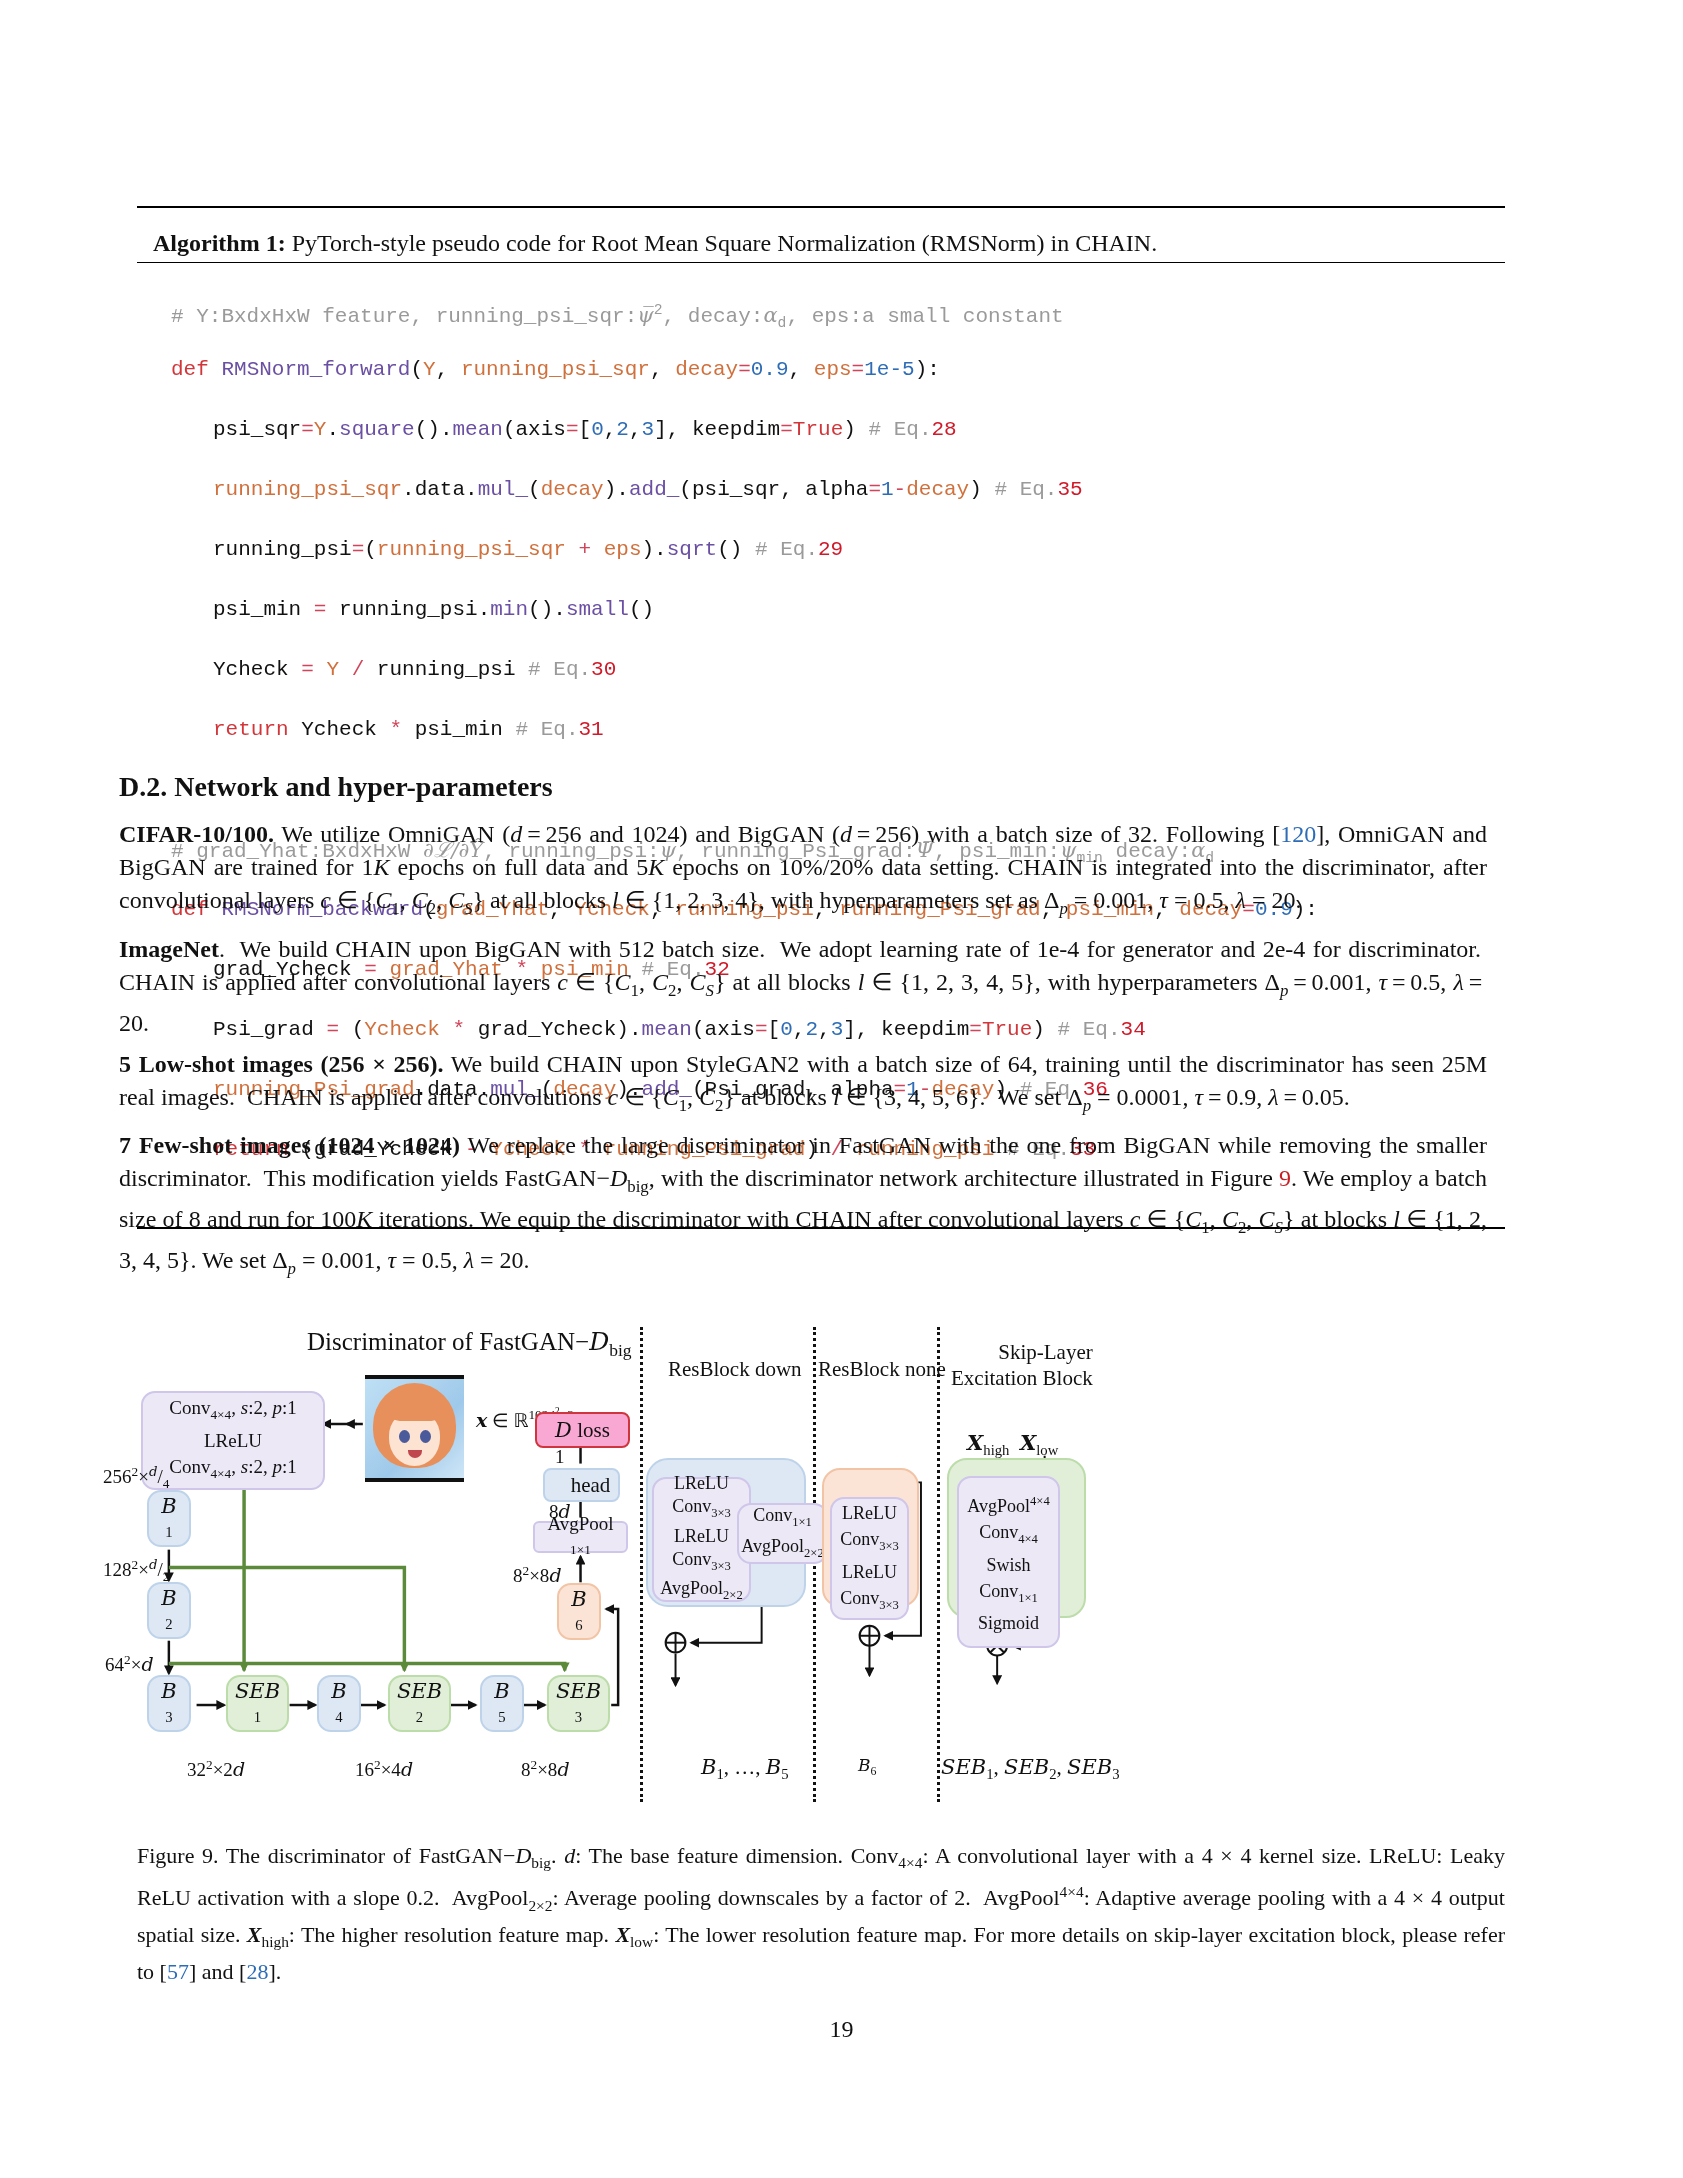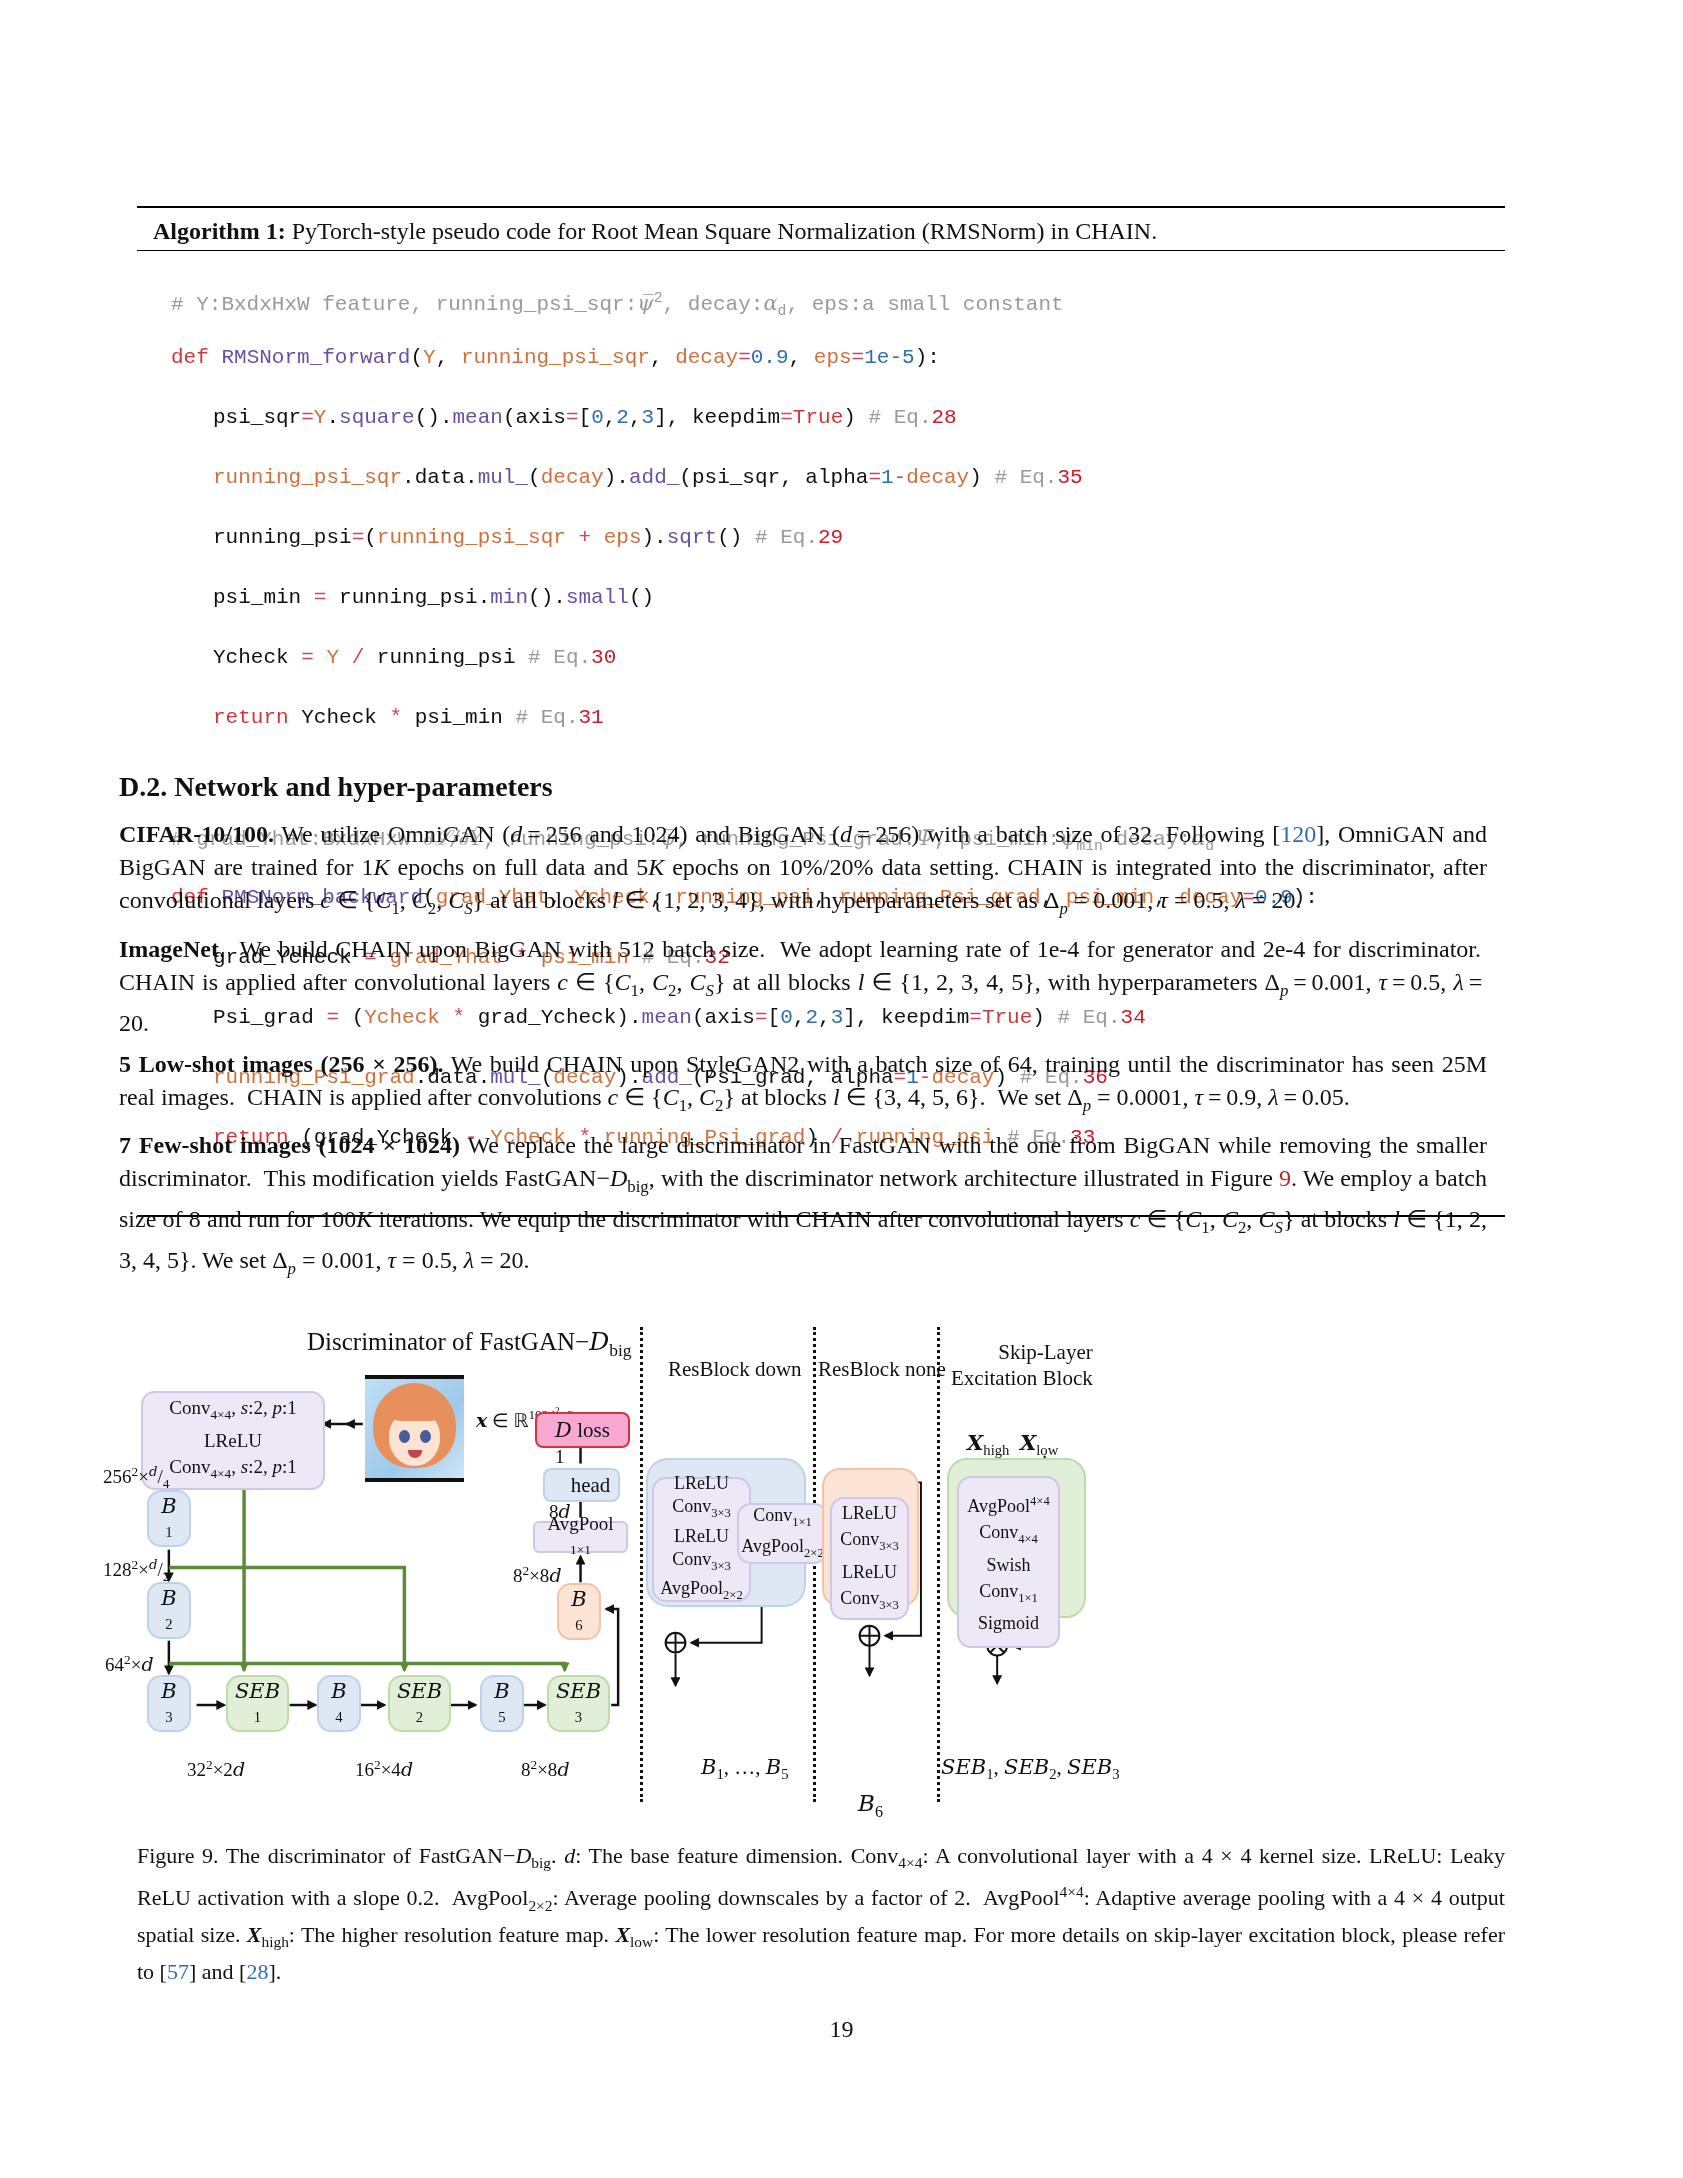--- a/index.html
+++ b/index.html
@@ -1,21 +1,21 @@
 <!DOCTYPE html>
 <html><head>
 <meta charset="utf-8">
 <style>
   html, body { margin: 0; padding: 0; background: #ffffff; }
   body { width: 1683px; height: 2178px; position: relative; font-family: "Liberation Serif", serif; color: #111; overflow: hidden; }
   .abs { position: absolute; }
   
   #algo { left: 137px; top: 206px; width: 1368px; }
   .rule-thick { border-top: 2px solid #000; }
-  .algo-title { font-size: 24px; padding: 8px 16px 4px 16px; border-bottom: 1.5px solid #000; line-height: 30px; }
+  .algo-title { font-size: 24px; padding: 20px 16px 4px 16px; border-bottom: 1.5px solid #000; line-height: 30px; }
   .algo-title b { font-weight: bold; }
   .code { font-family: "Liberation Mono", monospace; font-size: 21px; line-height: 30px; padding: 2px 0 2px 34px; white-space: pre; }
   .code .ln { height: 30px; }
   .ind { padding-left: 42px; }
   .c-cm { color: #9a9a9a; }
   .c-kw2 { color: #d2363a; }
   .c-fn { color: #6a4fa3; }
   .c-ar { color: #d0703c; }
   .c-nm { color: #2e6db6; }
   .c-op { color: #d0455a; }
@@ -254,21 +254,21 @@
   <div class="lbl" style="left:564px; top:428px; font-size:21px;"><span class="mi">B</span><sub>1</sub>, …, <span class="mi">B</span><sub>5</sub></div>
 
   <div class="lbl" style="left:681px; top:30px; font-size:21px;">ResBlock none</div>
   <div class="box orange" style="left:685px; top:141px; width:97px; height:139px; border-radius:18px;"></div>
   <div class="box purple" style="left:693px; top:170px; width:79px; height:123px; line-height:26px; font-size:18px;">
     <div>LReLU</div>
     <div>Conv<sub>3×3</sub></div>
     <div>LReLU</div>
     <div>Conv<sub>3×3</sub></div>
   </div>
-  <div class="lbl" style="left:721px; top:428px; font-size:23px;margin-top:35px;"><span class="mi">B</span><sub>6</sub></div>
+  <div class="lbl" style="left:721px; top:428px; font-size:17px;"><span class="mi">B</span><sub>6</sub></div>
 
   <div class="lbl" style="left:814px; top:12px; font-size:21px; text-align:right; line-height:26px;">Skip-Layer<br>Excitation Block</div>
   <div class="lbl" style="left:830px; top:103px; font-size:21px;"><b class="mi">X</b><sub>high</sub>&nbsp;&nbsp;<b class="mi">X</b><sub>low</sub></div>
   <div class="box green" style="left:810px; top:131px; width:139px; height:160px; border-radius:20px;"></div>
   <div class="box purple" style="left:820px; top:149px; width:103px; height:172px; line-height:26px; font-size:18px;">
     <div>AvgPool<sup>4×4</sup></div>
     <div>Conv<sub>4×4</sub></div>
     <div>Swish</div>
     <div>Conv<sub>1×1</sub></div>
     <div>Sigmoid</div>

